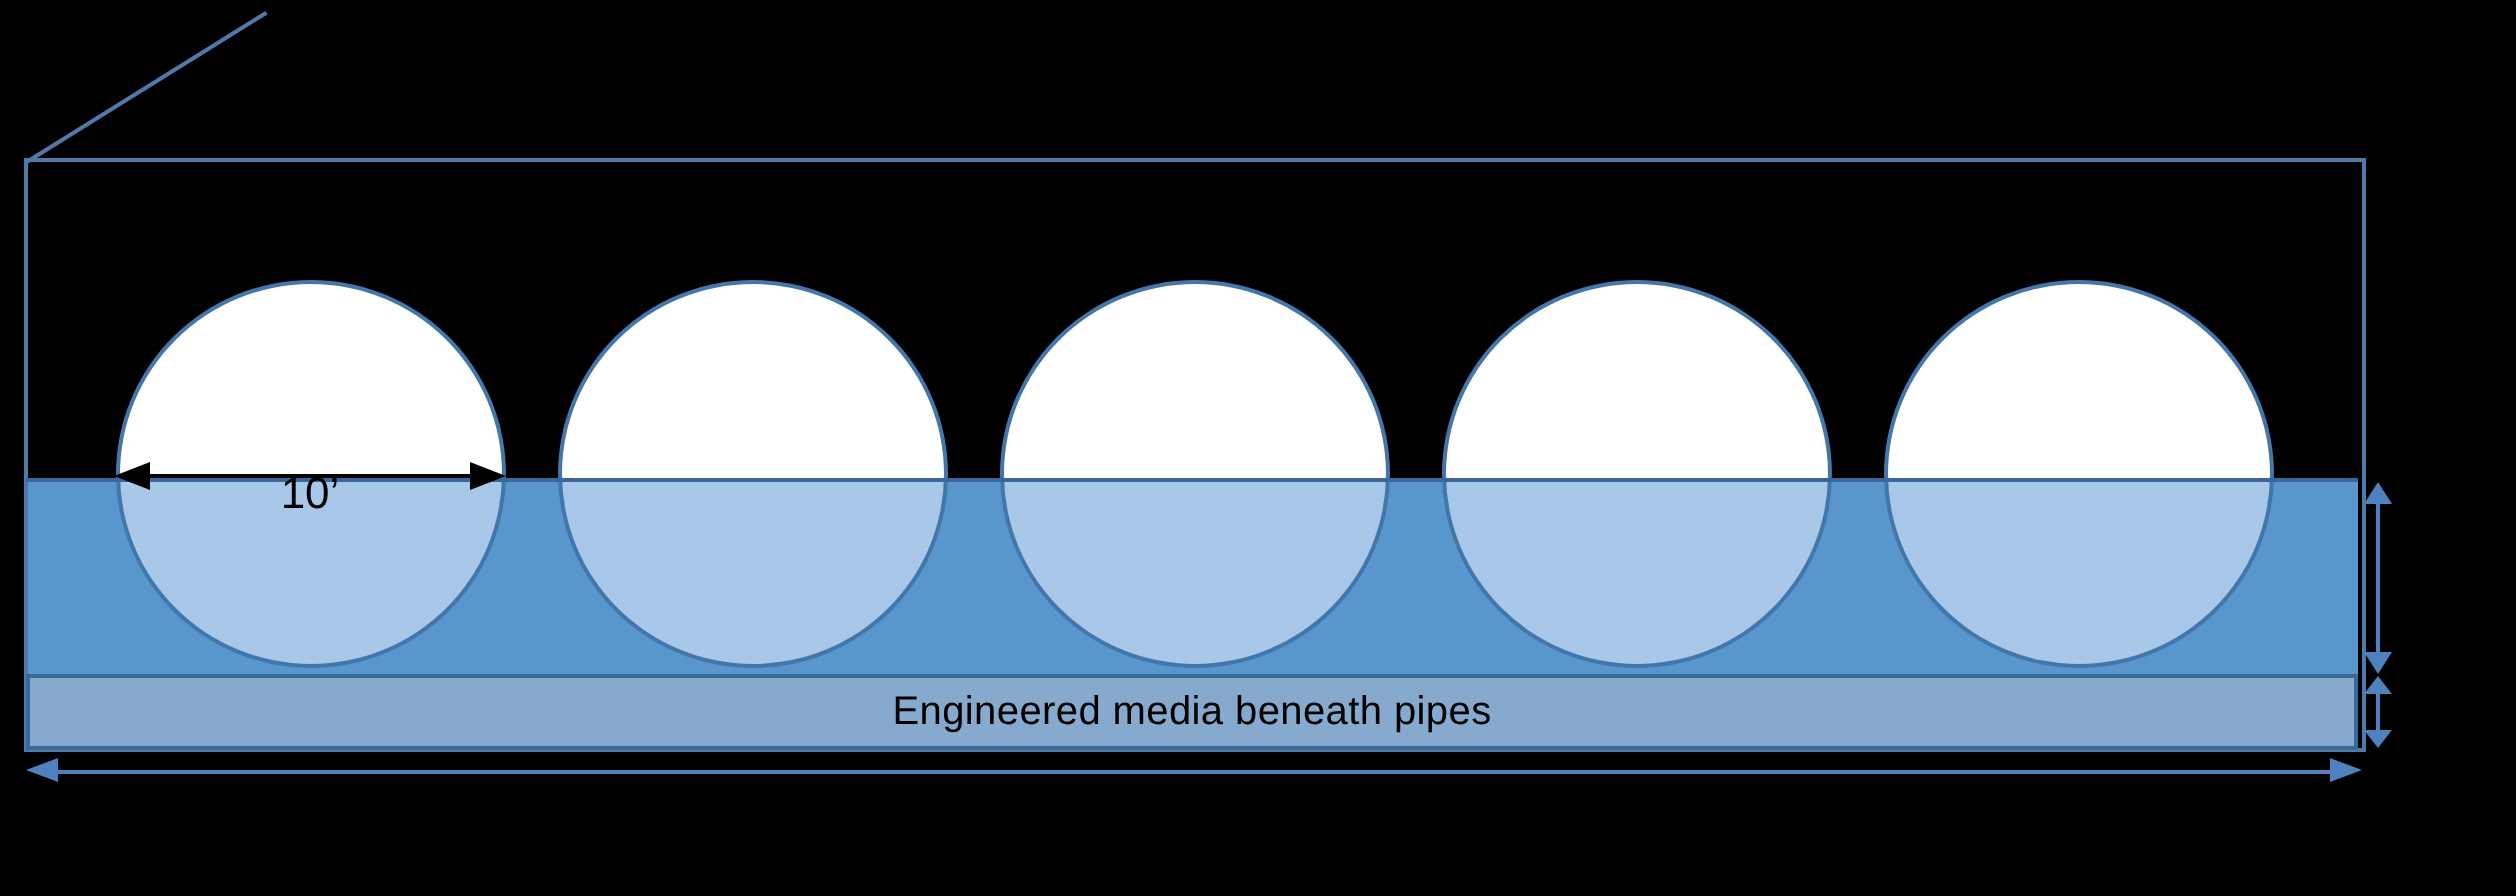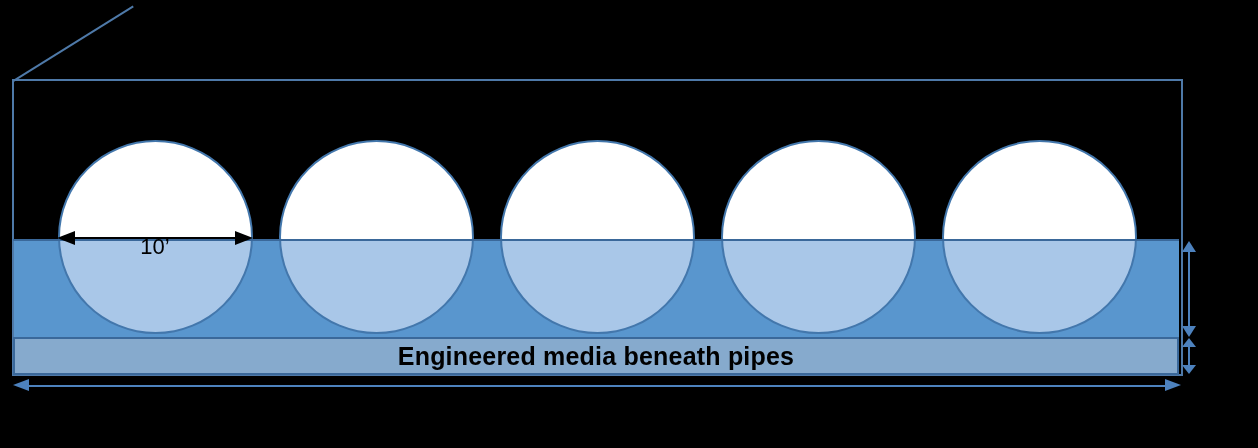--- a/index.html
+++ b/index.html
@@ -51,23 +51,22 @@
   
   .media-band{
     left:13px;top:337px;width:1166px;height:38px;
     box-sizing:border-box;
     background:var(--media-fill,#86AACD);
     border:2px solid var(--band-border,#3A689A);
     display:flex;align-items:center;justify-content:center;
   }
   .media-label{
     color:var(--text,#000);
-    font-size:25px;line-height:1;
+    font-size:20px;line-height:1;
     letter-spacing:0.2px;
-    font-weight:bold;
   }
 
   
   .dia-label{
     left:57px;top:202px;width:196px;
     text-align:center;
     color:var(--text,#000);
     font-size:22px;
     margin-top:32px;
   }

